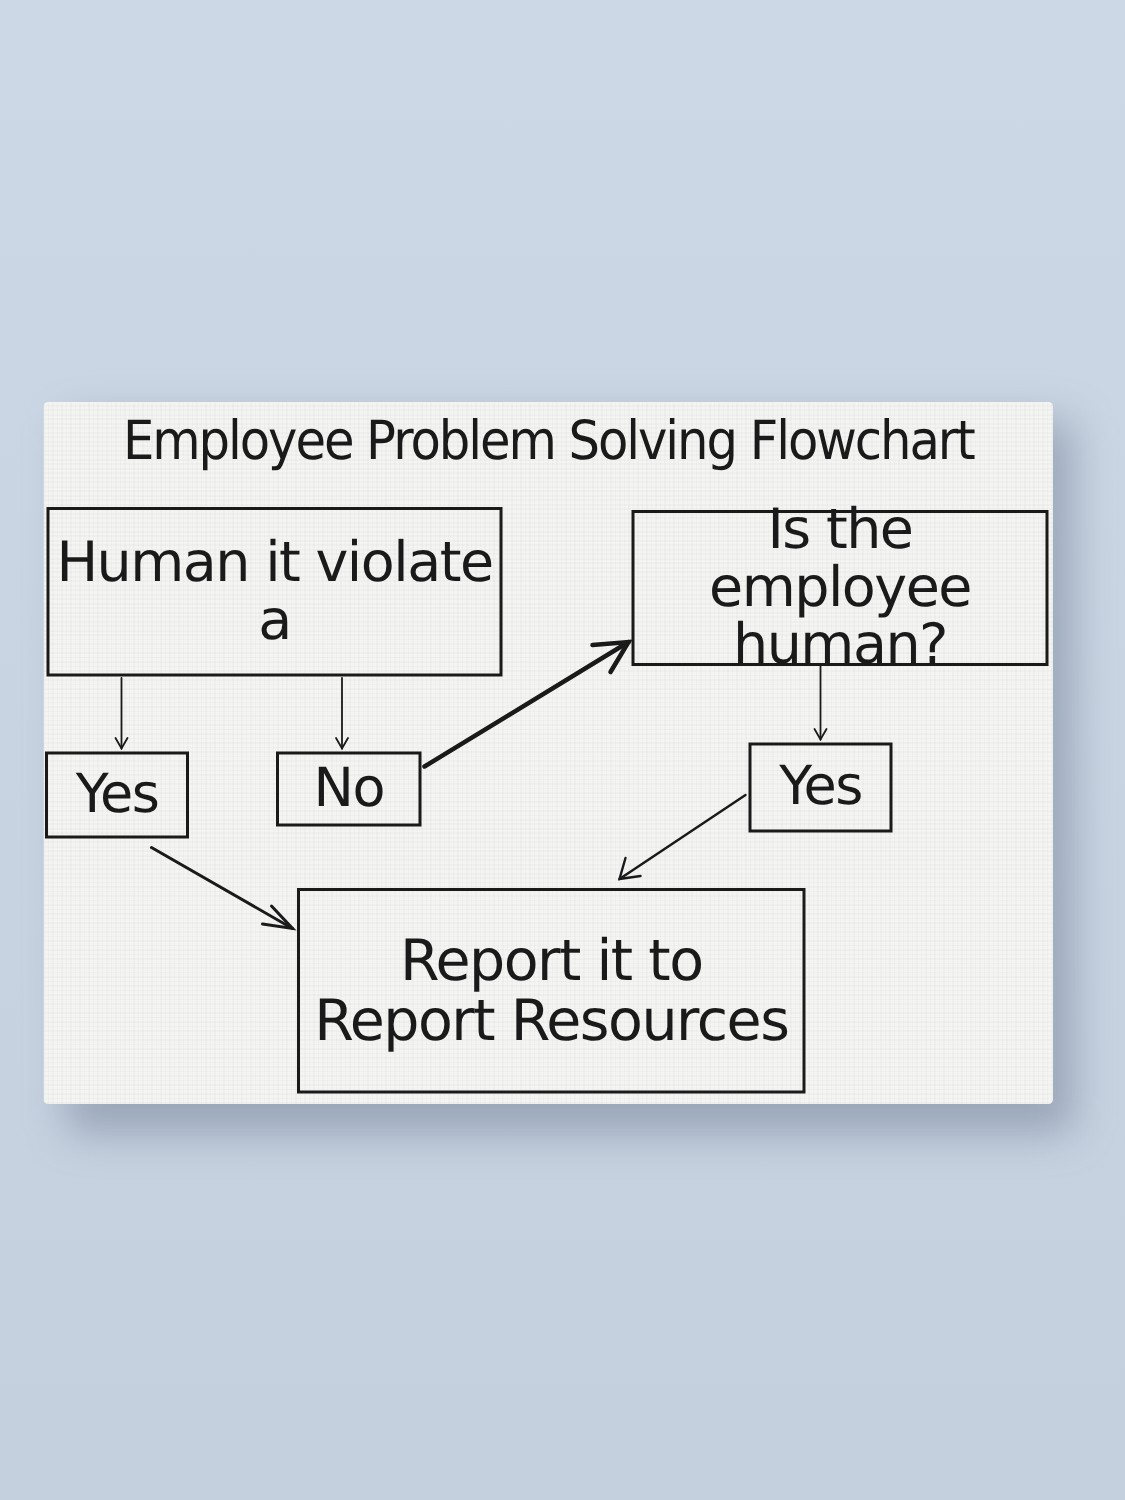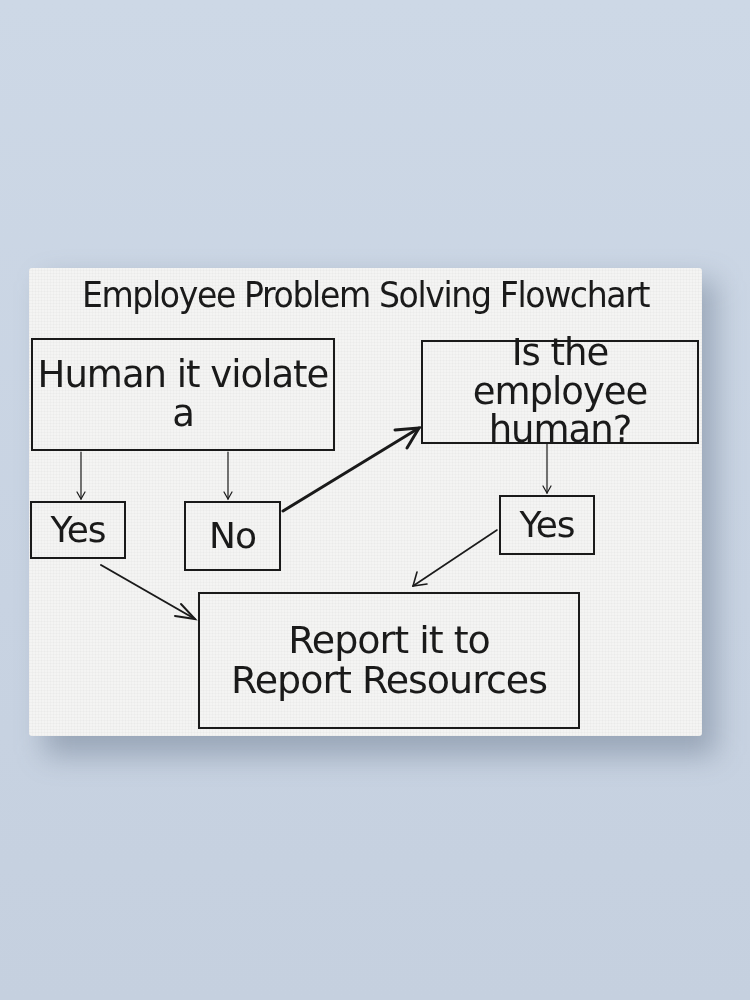--- a/index.html
+++ b/index.html
@@ -15,23 +15,23 @@
   .title{position:absolute;left:0;top:6px;width:100%;text-align:center;
          font-family:"DejaVu Sans",sans-serif;font-weight:normal;
          font-size:36px;letter-spacing:-1.5px;color:#1a1a1a;transform:scaleX(0.92);}
   .box{position:absolute;border:2px solid #1a1a1a;box-sizing:border-box;
        display:flex;align-items:center;justify-content:center;text-align:center;
        color:#1a1a1a;font-family:"DejaVu Sans",sans-serif;line-height:1.05;
        letter-spacing:-1px;}
   .q1{left:2px;top:70px;width:304px;height:113px;font-size:37px;}
   .q2{left:392px;top:72px;width:278px;height:104px;font-size:37px;}
   .y1{left:1px;top:233px;width:96px;height:58px;font-size:36px;}
-  .n1{left:155px;top:233px;width:97px;height:70px;font-size:36px;}
+  .n1{left:155px;top:233px;width:97px;height:50px;font-size:36px;}
   .y2{left:470px;top:227px;width:96px;height:60px;font-size:36px;}
-  .rep{left:169px;top:324px;width:382px;height:137px;font-size:38px;}
+  .rep{left:169px;top:324px;width:339px;height:137px;font-size:38px;}
   svg.arrows{position:absolute;left:0;top:0;width:673px;height:468px;pointer-events:none;}
 </style>
 </head>
 <body>
 
 <div class="shadow"></div>
 
 <div class="canvas">
   <div class="title">Employee Problem Solving Flowchart</div>
 

